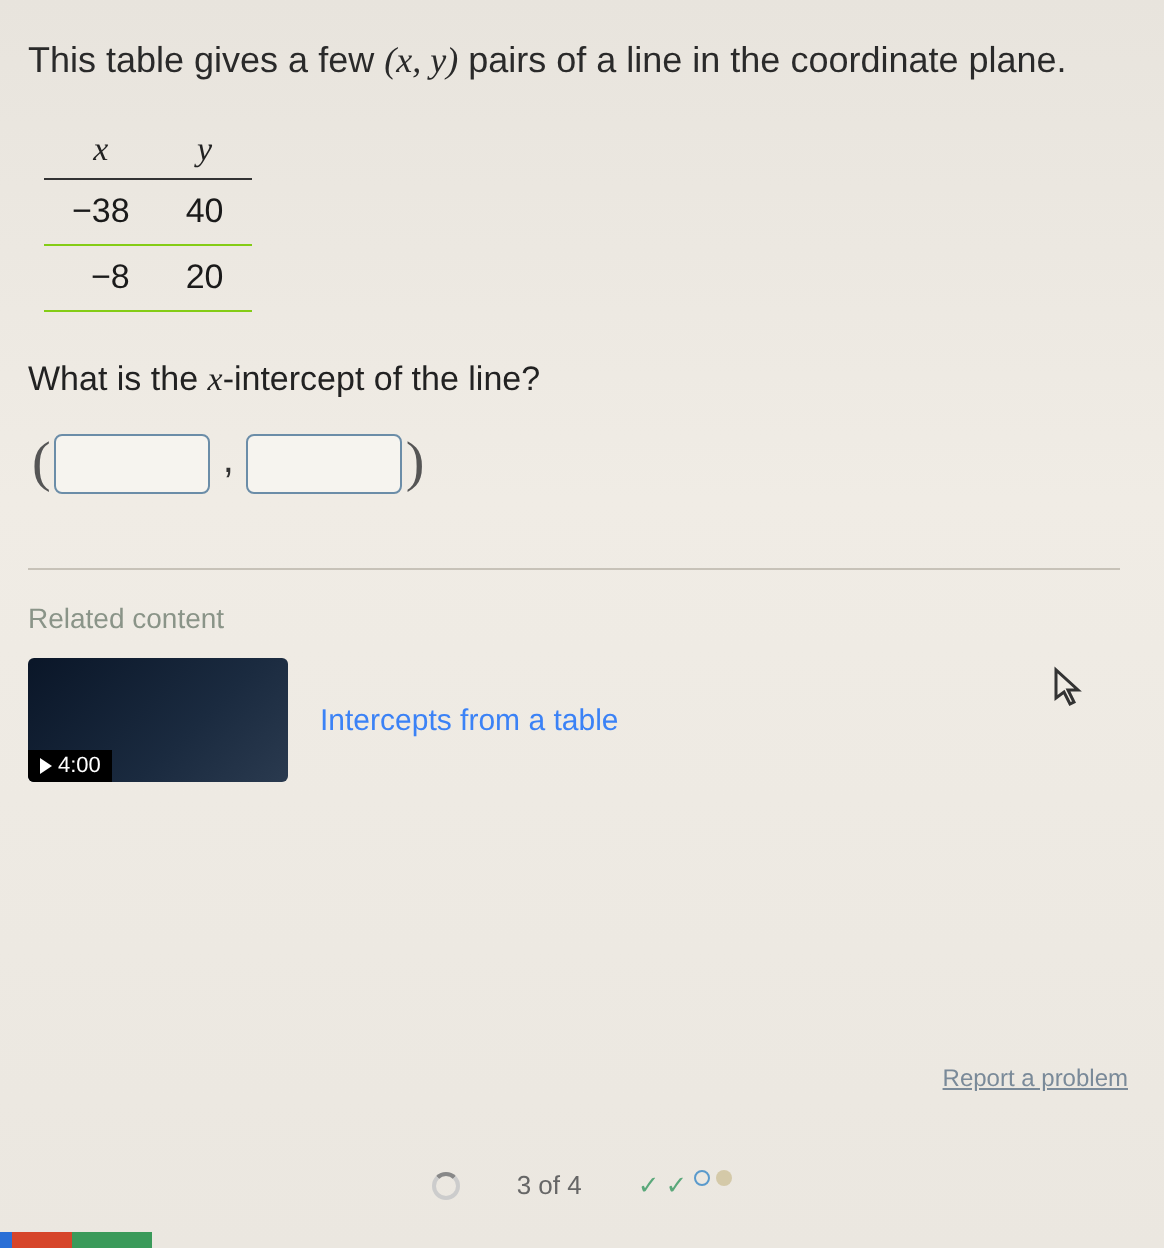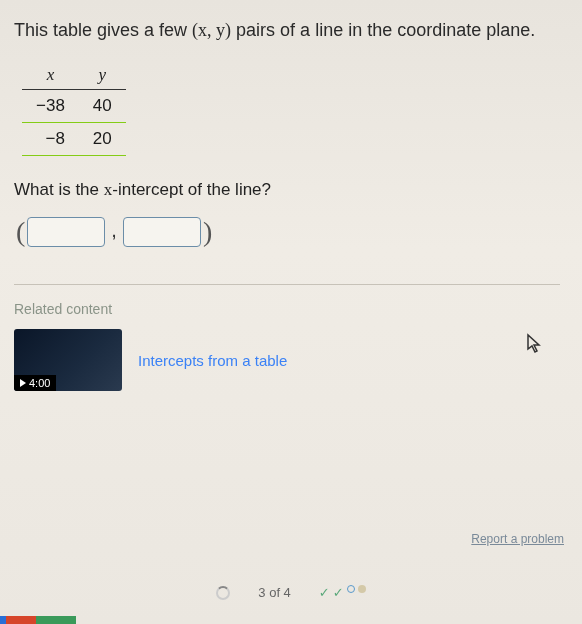--- a/index.html
+++ b/index.html
@@ -12,21 +12,21 @@
       position: relative;
       overflow: hidden;
       color: #222;
     }
     .question-text {
       font-size: 18px;
       line-height: 1.4;
       margin-bottom: 18px;
       color: #2a2a2a;
     }
-    .math-var { font-family: "Times New Roman", serif; }
+    .math-var { font-style: italic; font-family: "Times New Roman", serif; }
     .data-table {
       border-collapse: collapse;
       margin-bottom: 24px;
       margin-left: 8px;
     }
     .data-table th {
       font-style: italic;
       font-family: "Times New Roman", serif;
       font-weight: normal;
       padding: 4px 14px;
@@ -87,21 +87,21 @@
       margin-bottom: 12px;
       font-weight: 500;
     }
     .related-item {
       display: flex;
       align-items: center;
       gap: 16px;
       margin-bottom: 28px;
     }
     .video-thumb {
-      width: 108px;
+      width: 130px;
       height: 62px;
       background: linear-gradient(135deg, #0a1628 0%, #1a2a3f 60%, #2a3a4f 100%);
       border-radius: 3px;
       position: relative;
       display: flex;
       align-items: flex-end;
     }
     .video-duration {
       background: #000;
       color: #fff;

